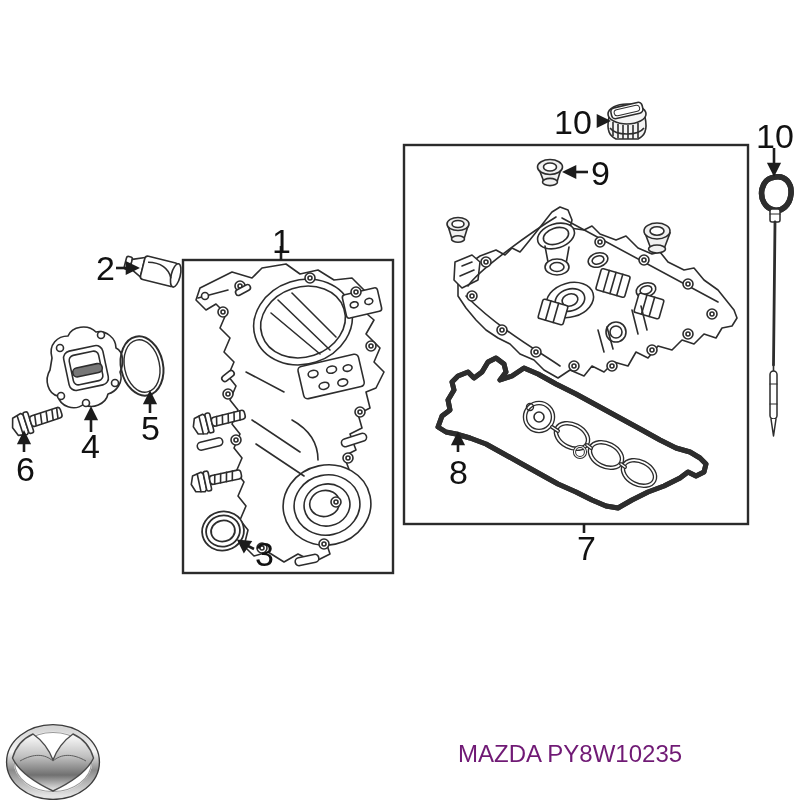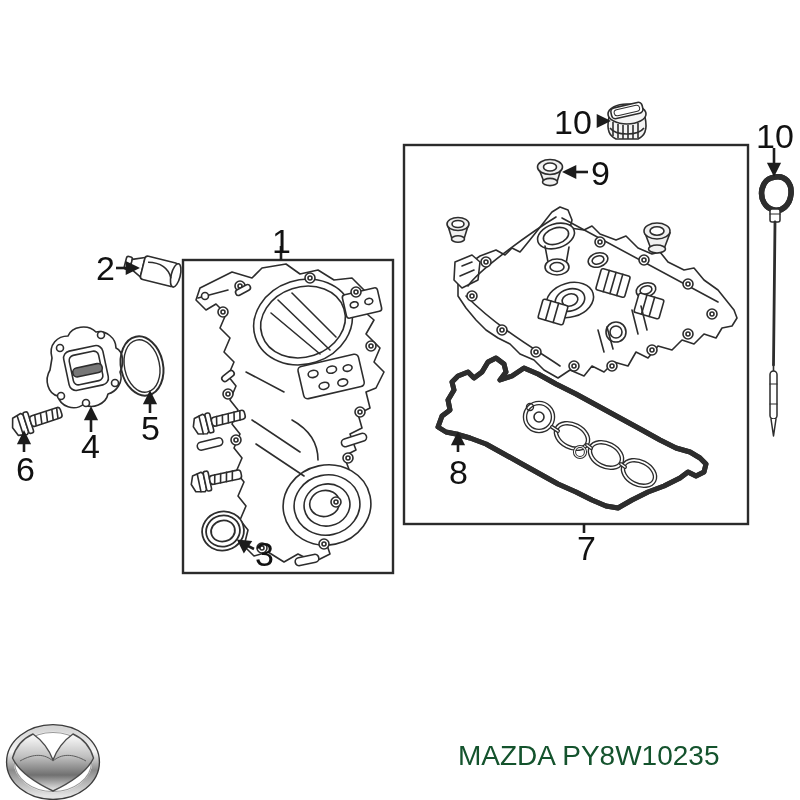--- a/index.html
+++ b/index.html
@@ -6,22 +6,22 @@
   .canvas{
     position:relative;width:800px;height:800px;background:#ffffff;
     font-family:"Liberation Sans", sans-serif;overflow:hidden;
   }
   .artwork{position:absolute;left:0;top:0;}
   .callout{
     position:absolute;font-size:34px;line-height:1;color:#111;
     font-weight:400;letter-spacing:0;user-select:none;text-align:right;
   }
   .footer-text{
-    position:absolute;left:458px;top:742px;font-size:28px;line-height:1;
-    color:#14532d;font-weight:400;white-space:nowrap;
+    position:absolute;left:458px;top:742px;font-size:24px;line-height:1;
+    color:#701a75;font-weight:400;white-space:nowrap;
   }
 </style>
 </head>
 <body>
 
 <div class="canvas">
 
 <svg class="artwork" width="800" height="800" viewBox="0 0 800 800" role="img">
   <defs>
     <linearGradient id="gradRing" x1="0" y1="0" x2="0" y2="1">

